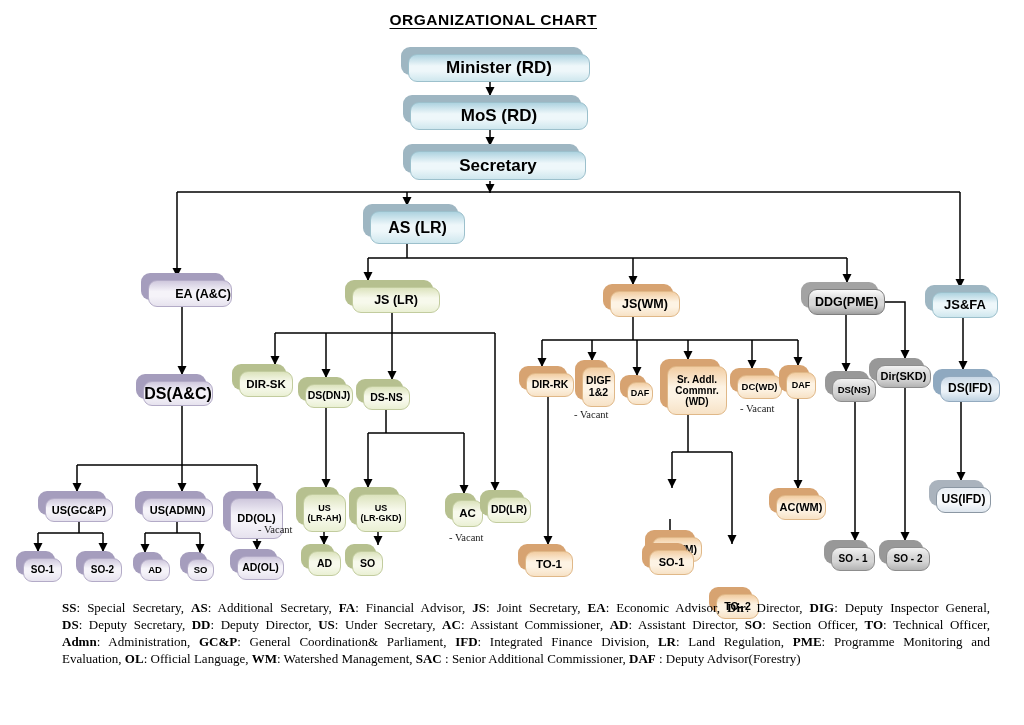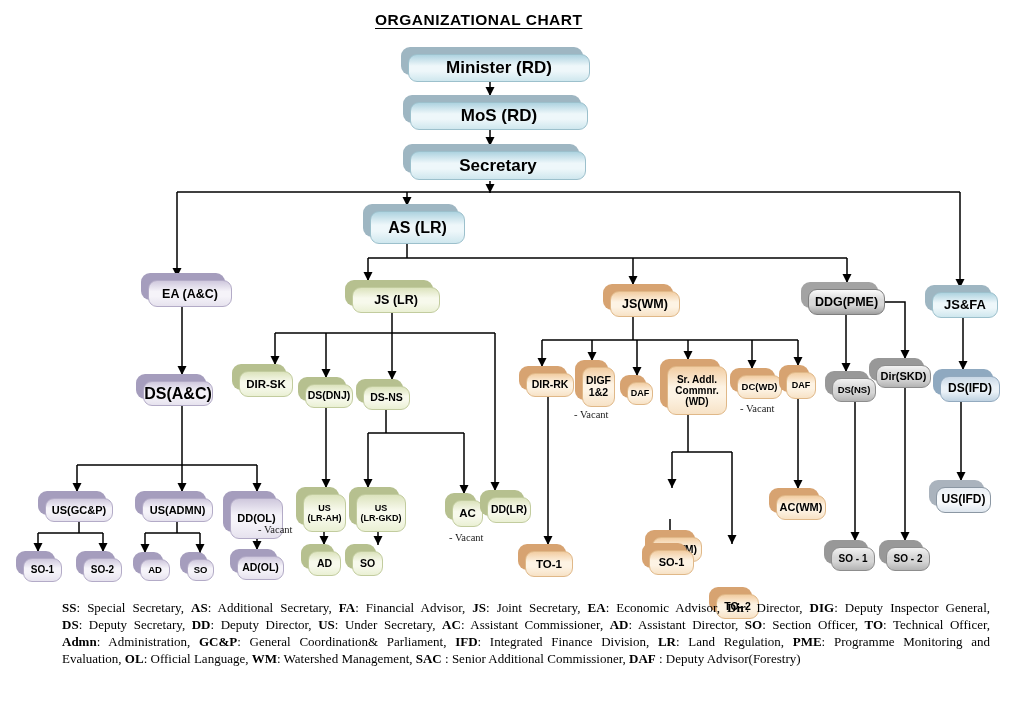--- a/index.html
+++ b/index.html
@@ -1,18 +1,18 @@
 <!DOCTYPE html>
 <html><head>
 <meta charset="utf-8">
 <style>
   html,body{margin:0;padding:0;background:#fff;}
   #canvas{position:relative;width:1024px;height:725px;background:#fff;overflow:hidden;
           font-family:"Liberation Sans",sans-serif;}
-  #title{position:absolute;left:375px;top:11px;width:222px;text-align:left;
+  #title{position:absolute;left:375px;top:11px;width:222px;text-align:right;
          font-weight:bold;font-size:15.5px;color:#000;text-decoration:underline;
          text-underline-offset:3px;letter-spacing:.5px;}
   #wires{position:absolute;left:0;top:0;pointer-events:none;}
   .node{position:absolute;}
   .node .back{position:absolute;left:-7px;top:-7px;width:100%;height:100%;
               background:var(--bk);border-radius:9px;}
   .node .front{position:absolute;left:0;top:0;right:0;bottom:0;
                background:linear-gradient(180deg,var(--f1),var(--f2) 42%,var(--f2) 62%,var(--f3));
                border:1px solid var(--bd);border-radius:9px;
                display:flex;align-items:center;justify-content:center;
@@ -157,21 +157,21 @@
       <div class="node g-blue" style="left: 410px; top: 151px; width: 176px; height: 29px;">
         <div class="back"></div>
         <div class="front" style="font-size: 17px;"><span>Secretary</span></div>
       </div>
       <div class="node g-blue" style="left: 370px; top: 211px; width: 95px; height: 33px;">
         <div class="back"></div>
         <div class="front" style="font-size: 16px;"><span>AS (LR)</span></div>
       </div>
       <div class="node g-purple" style="left: 148px; top: 280px; width: 84px; height: 27px;">
         <div class="back"></div>
-        <div class="front" style="font-size: 12.5px;"><span>EA (A&amp;C)</span></div>
+        <div class="front" style="font-size: 12.5px; justify-content: flex-end;"><span>EA (A&amp;C)</span></div>
       </div>
       <div class="node g-green" style="left: 352px; top: 287px; width: 88px; height: 26px;">
         <div class="back"></div>
         <div class="front" style="font-size: 12.5px;"><span>JS (LR)</span></div>
       </div>
       <div class="node g-orange" style="left: 610px; top: 291px; width: 70px; height: 26px;">
         <div class="back"></div>
         <div class="front" style="font-size: 12.5px;"><span>JS(WM)</span></div>
       </div>
       <div class="node g-graydark" style="left: 808px; top: 289px; width: 77px; height: 26px;">

